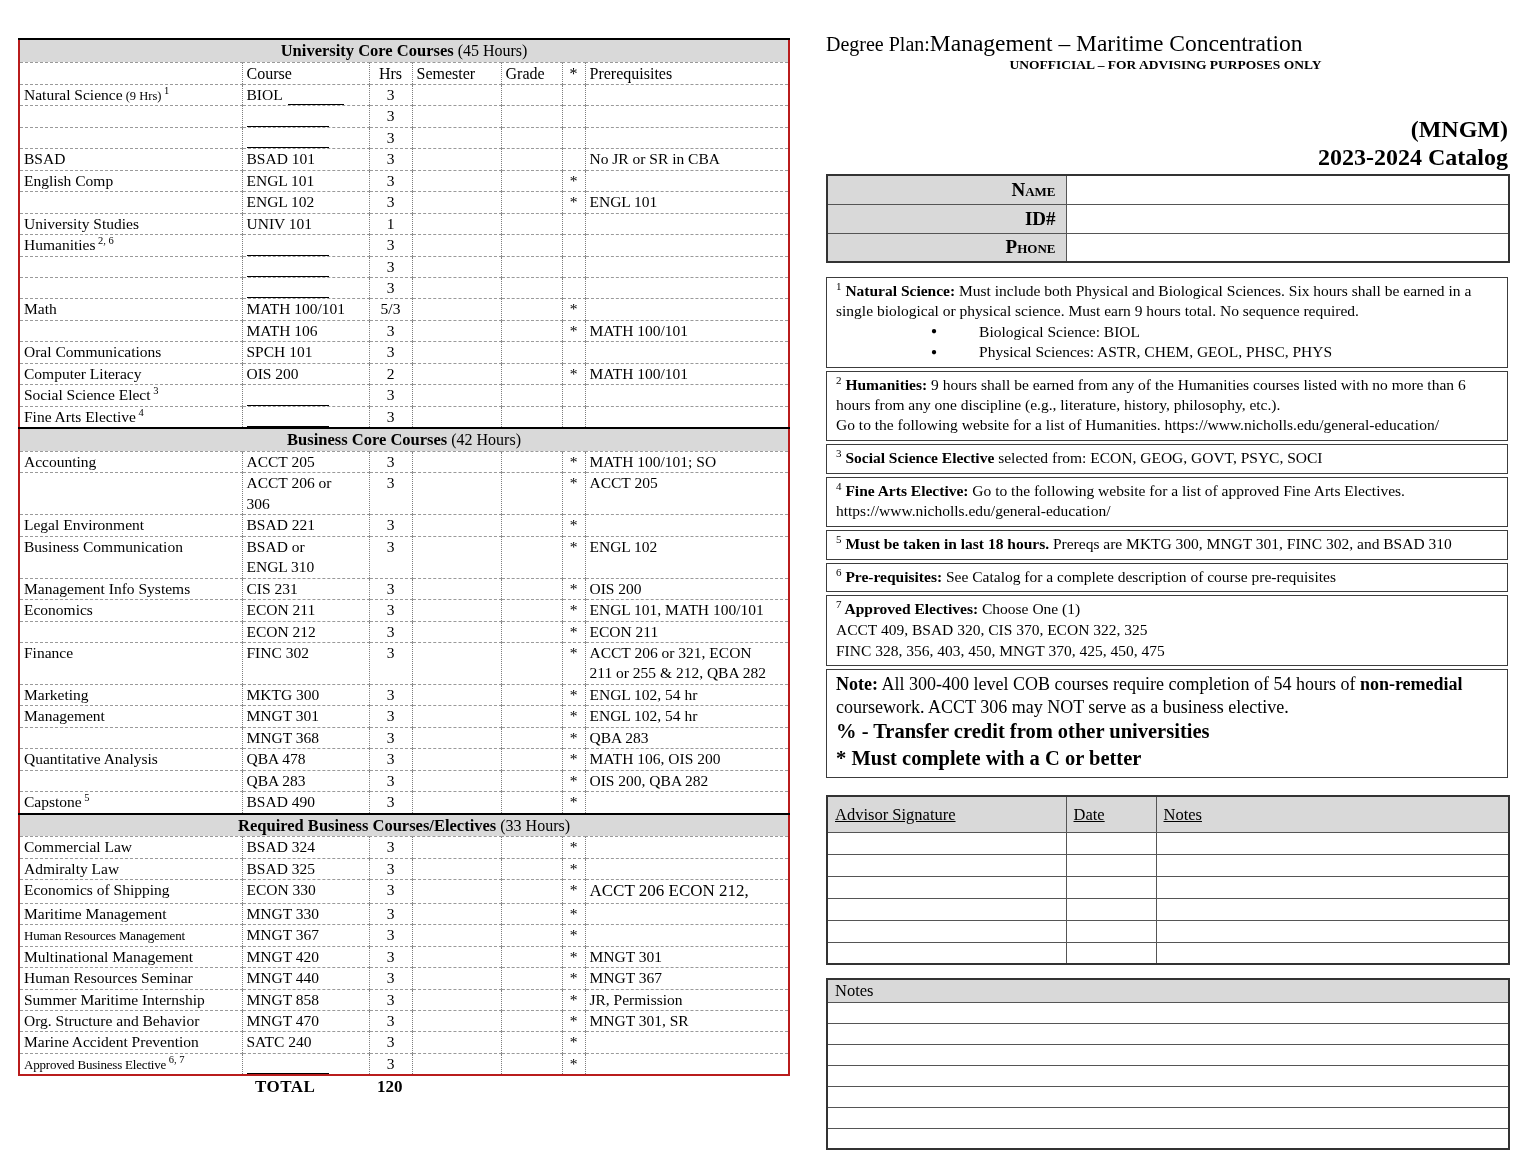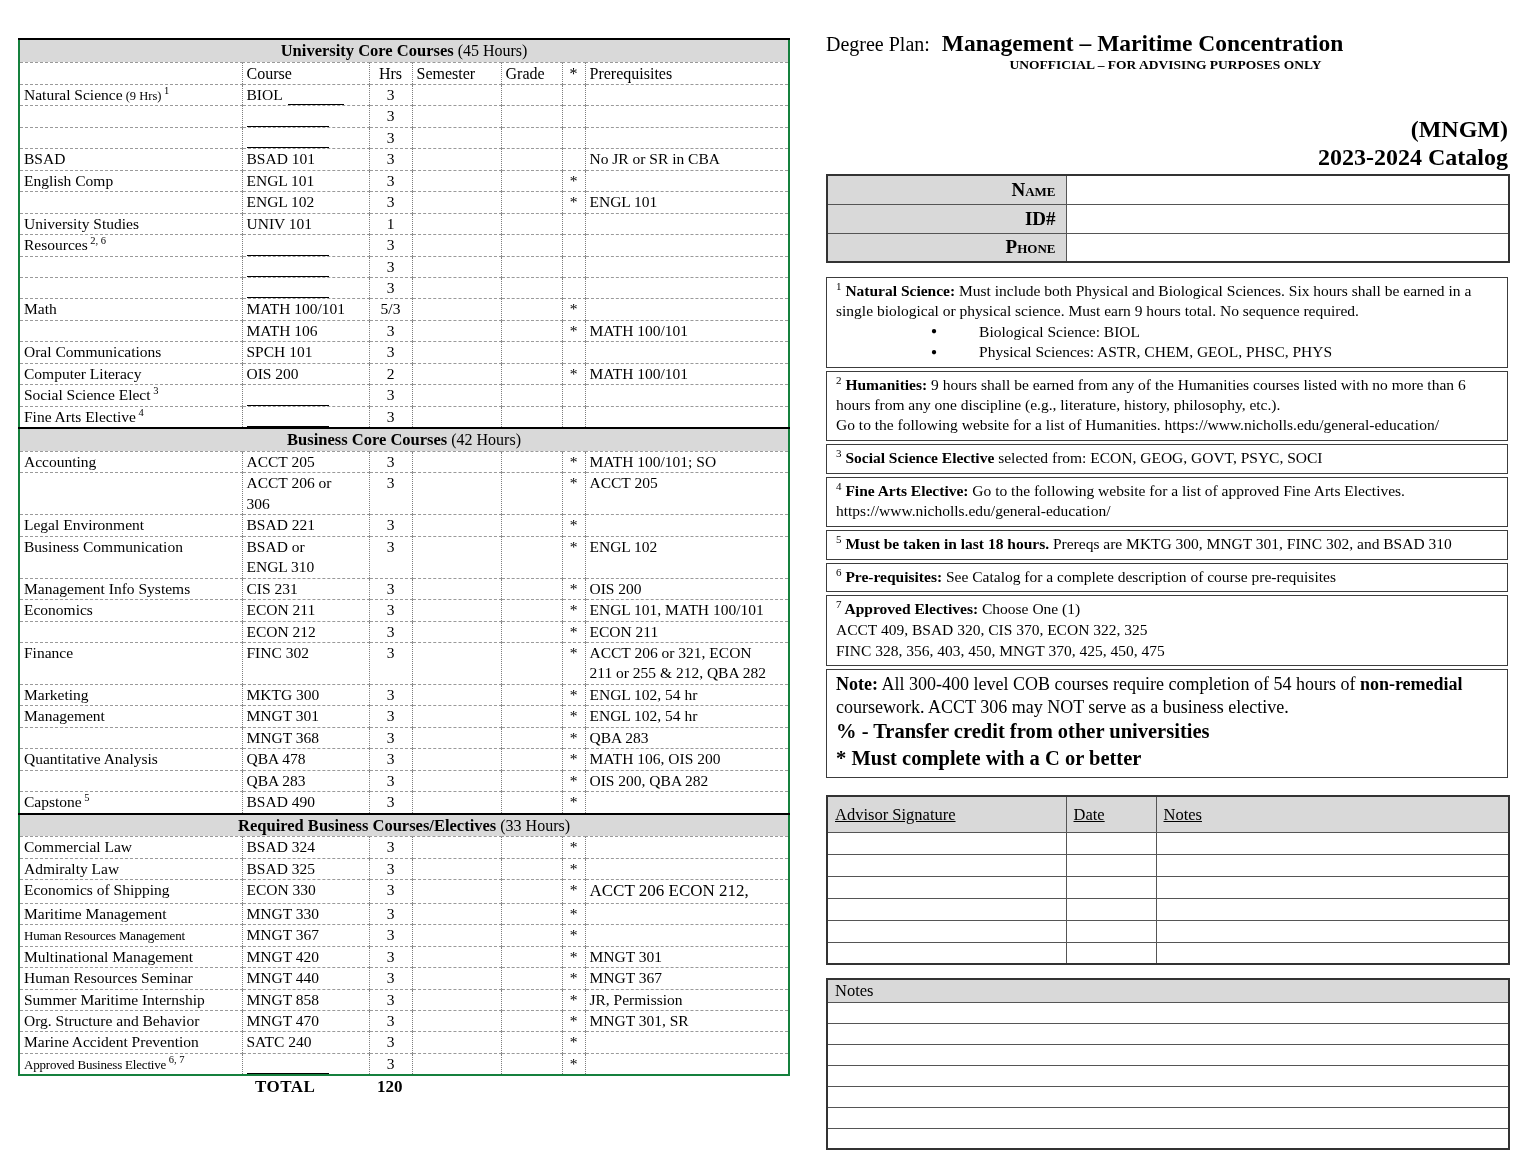--- a/index.html
+++ b/index.html
@@ -2,21 +2,21 @@
 <html><head>
 <meta charset="utf-8">
 <style>
   * { margin:0; padding:0; box-sizing:border-box; }
   html,body { width:1536px; height:1159px; background:#ffffff; overflow:hidden;
               font-family:"Liberation Serif", serif; color:#000; }
 
   
   #left-wrap { position:absolute; left:18px; top:38px; width:770px; }
   #course-tbl { border-collapse:collapse; table-layout:fixed; width:770px;
-                border:2px solid #15803d; font-size:15.5px; }
+                border:2px solid #b91c1c; font-size:15.5px; }
   #course-tbl td { border-right:1px dotted #7d7d7d; border-bottom:1px dashed #9a9a9a;
                    padding:0 4px; height:21px; white-space:nowrap; overflow:hidden;
                    vertical-align:top; line-height:1.32; }
   #course-tbl td:last-child { border-right:none; }
   tr.section-bar td { background:#d9d9d9; border-top:2.5px solid #000; border-bottom:2.5px solid #000;
                       text-align:center; font-size:16px; height:22px; white-space:nowrap; }
   tr.section-bar b { font-size:16.5px; }
   tr.colhead td { border-bottom:3px solid #000; border-right:1px solid #222;
                   font-size:16px; height:25px; line-height:25px; }
   tr.colhead td.c-hrs, tr.colhead td.c-star { text-align:center; }
@@ -28,21 +28,21 @@
   span.blank { display:inline-block; border-bottom:1.4px solid #000; height:15px; vertical-align:bottom; }
   span.blank-wide { width:82px; }
   span.blank-short { width:56px; margin-left:5px; }
   td.prereq-small { font-size:17px; line-height:21px; }
   #total-row { margin-top:1px; font-weight:bold; font-size:17px; }
   #total-row .tl { display:inline-block; margin-left:237px; width:122px; letter-spacing:0.5px; }
 
   
   #right-col { position:absolute; left:826px; top:30px; width:682px; }
   .dp-line { font-size:20px; white-space:nowrap; }
-  .dp-title { font-size:23.5px; font-weight:bold; margin-left:12px; }
+  .dp-title { font-size:23.5px; font-weight:normal; }
   .dp-sub { font-size:13.5px; font-weight:bold; margin-left:142px; width:395px; text-align:center; }
   .dp-code { text-align:right; font-size:24px; font-weight:bold; line-height:1.15; margin-top:43px; }
 
   table.box-tbl { border-collapse:collapse; table-layout:fixed; width:682px; border:2px solid #333; }
   table.box-tbl td, table.box-tbl th { border:1px solid #555; font-weight:normal; text-align:left;padding-left:36px; }
 
   #name-tbl { margin-top:3px; }
   #name-tbl td { height:29px; }
   #name-tbl td.fld { background:#d9d9d9; text-align:right; padding-right:10px;
                      font-variant:small-caps; font-weight:bold; font-size:19px; }
@@ -148,21 +148,21 @@
         <tr>
           <td><span>University Studies</span></td>
           <td>UNIV 101</td>
           <td class="hrs-cell">1</td>
           <td></td>
           <td></td>
           <td class="star-cell"></td>
           <td></td>
         </tr>
         <tr>
-          <td><span>Resources</span><sup class="fnref"> 2, 6</sup></td>
+          <td><span>Humanities</span><sup class="fnref"> 2, 6</sup></td>
           <td><span class="blank blank-wide"></span></td>
           <td class="hrs-cell">3</td>
           <td></td>
           <td></td>
           <td class="star-cell"></td>
           <td></td>
         </tr>
         <tr>
           <td></td>
           <td><span class="blank blank-wide"></span></td>

